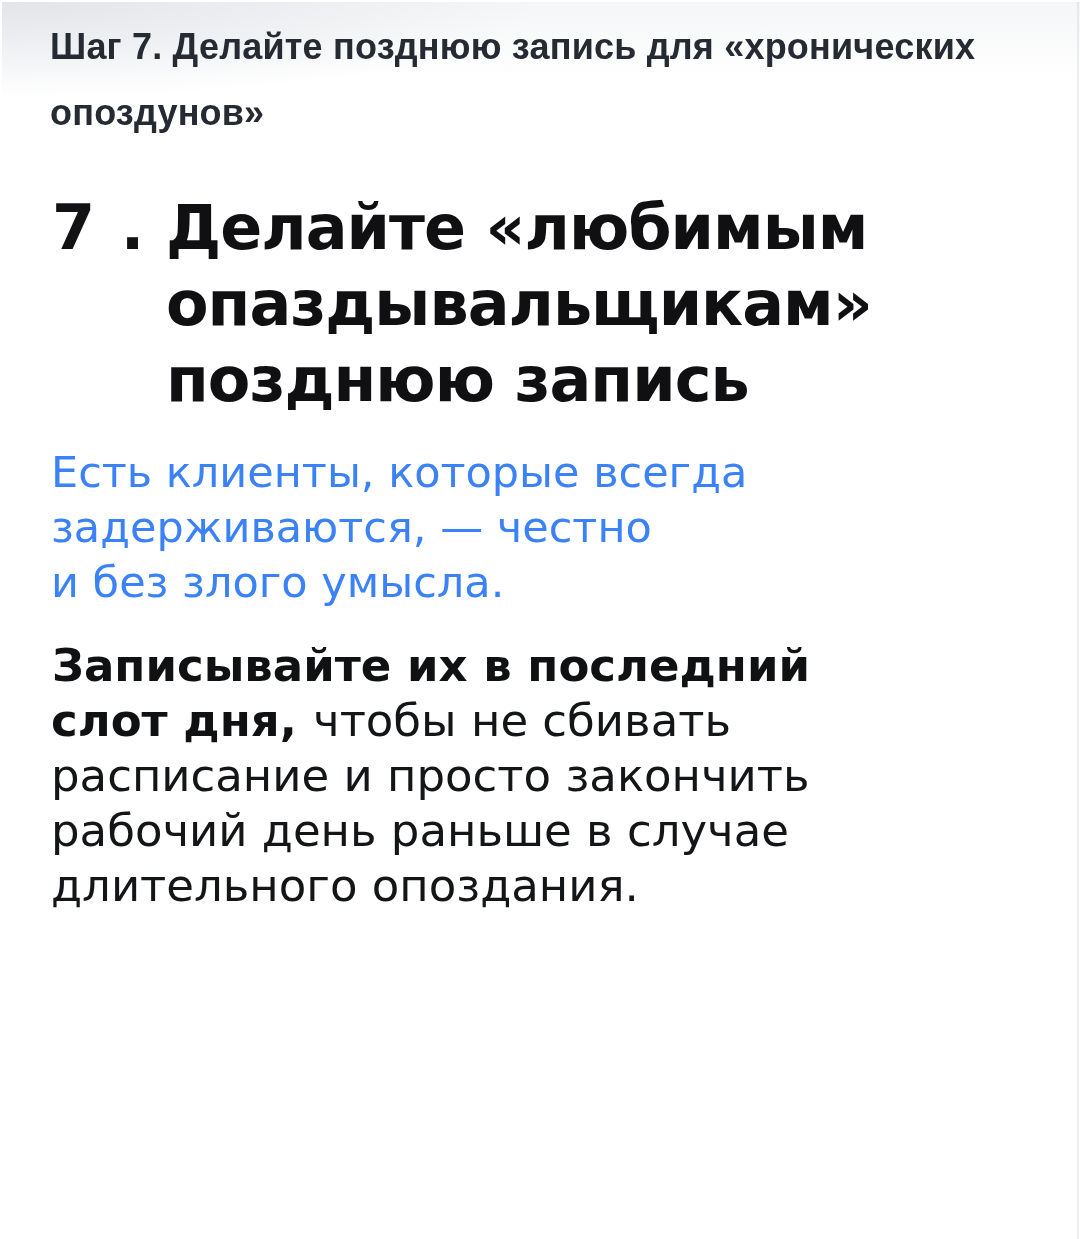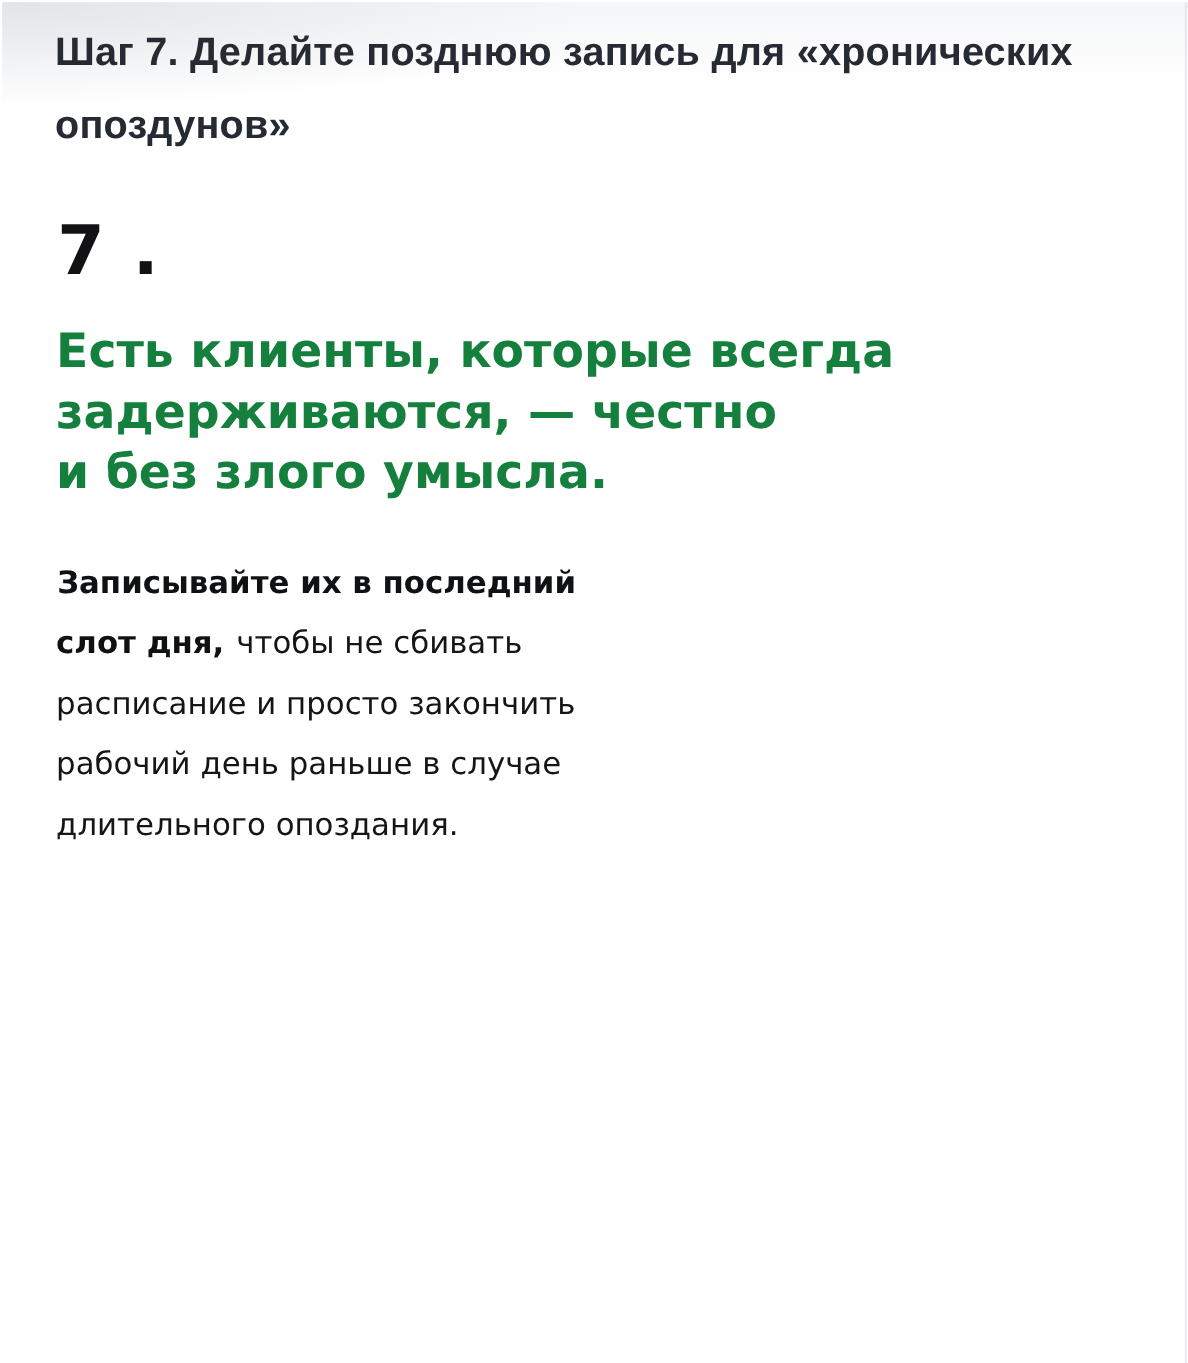--- a/index.html
+++ b/index.html
@@ -96,36 +96,36 @@
     font-weight: 700;
     font-size: 62px;
     line-height: 76px;
     letter-spacing: -1px;
     color: #101012;
     white-space: pre-line;
   }
 
   .slide-lead {
     font-family: "DejaVu Sans", sans-serif;
-    font-weight: 700;
+    font-weight: 400;
     font-size: 43px;
     line-height: 55px;
-    color: #15803d;
+    color: #3b82f6;
     white-space: pre-line;
     margin-top: 24px;
   }
 
   .slide-emphasis {
     font-family: "DejaVu Sans", sans-serif;
     font-weight: 400;
-    font-size: 28px;
+    font-size: 45px;
     line-height: 55px;
     color: #141517;
     white-space: pre-line;
-    margin-top: 42px;
+    margin-top: 26px;
   }
 
   .slide-emphasis b {
     font-weight: 700;
     color: #101113;
   }
 </style>
 </head>
 <body>
 
@@ -136,20 +136,23 @@
   <div class="content">
 
     <h2 class="article-heading">Шаг 7. Делайте позднюю запись для «хронических
 опоздунов»</h2>
 
 
     <section class="slide">
 
       <div class="slide-title-row">
         <div class="slide-number">7 .</div>
+        <h1 class="slide-title">Делайте «любимым
+опаздывальщикам»
+позднюю запись</h1>
       </div>
 
       <p class="slide-lead">Есть клиенты, которые всегда
 задерживаются, — честно
 и без злого умысла.</p>
 
       <p class="slide-emphasis"><b>Записывайте их в последний
 слот дня,</b><span> чтобы не сбивать
 расписание и просто закончить
 рабочий день раньше в случае

